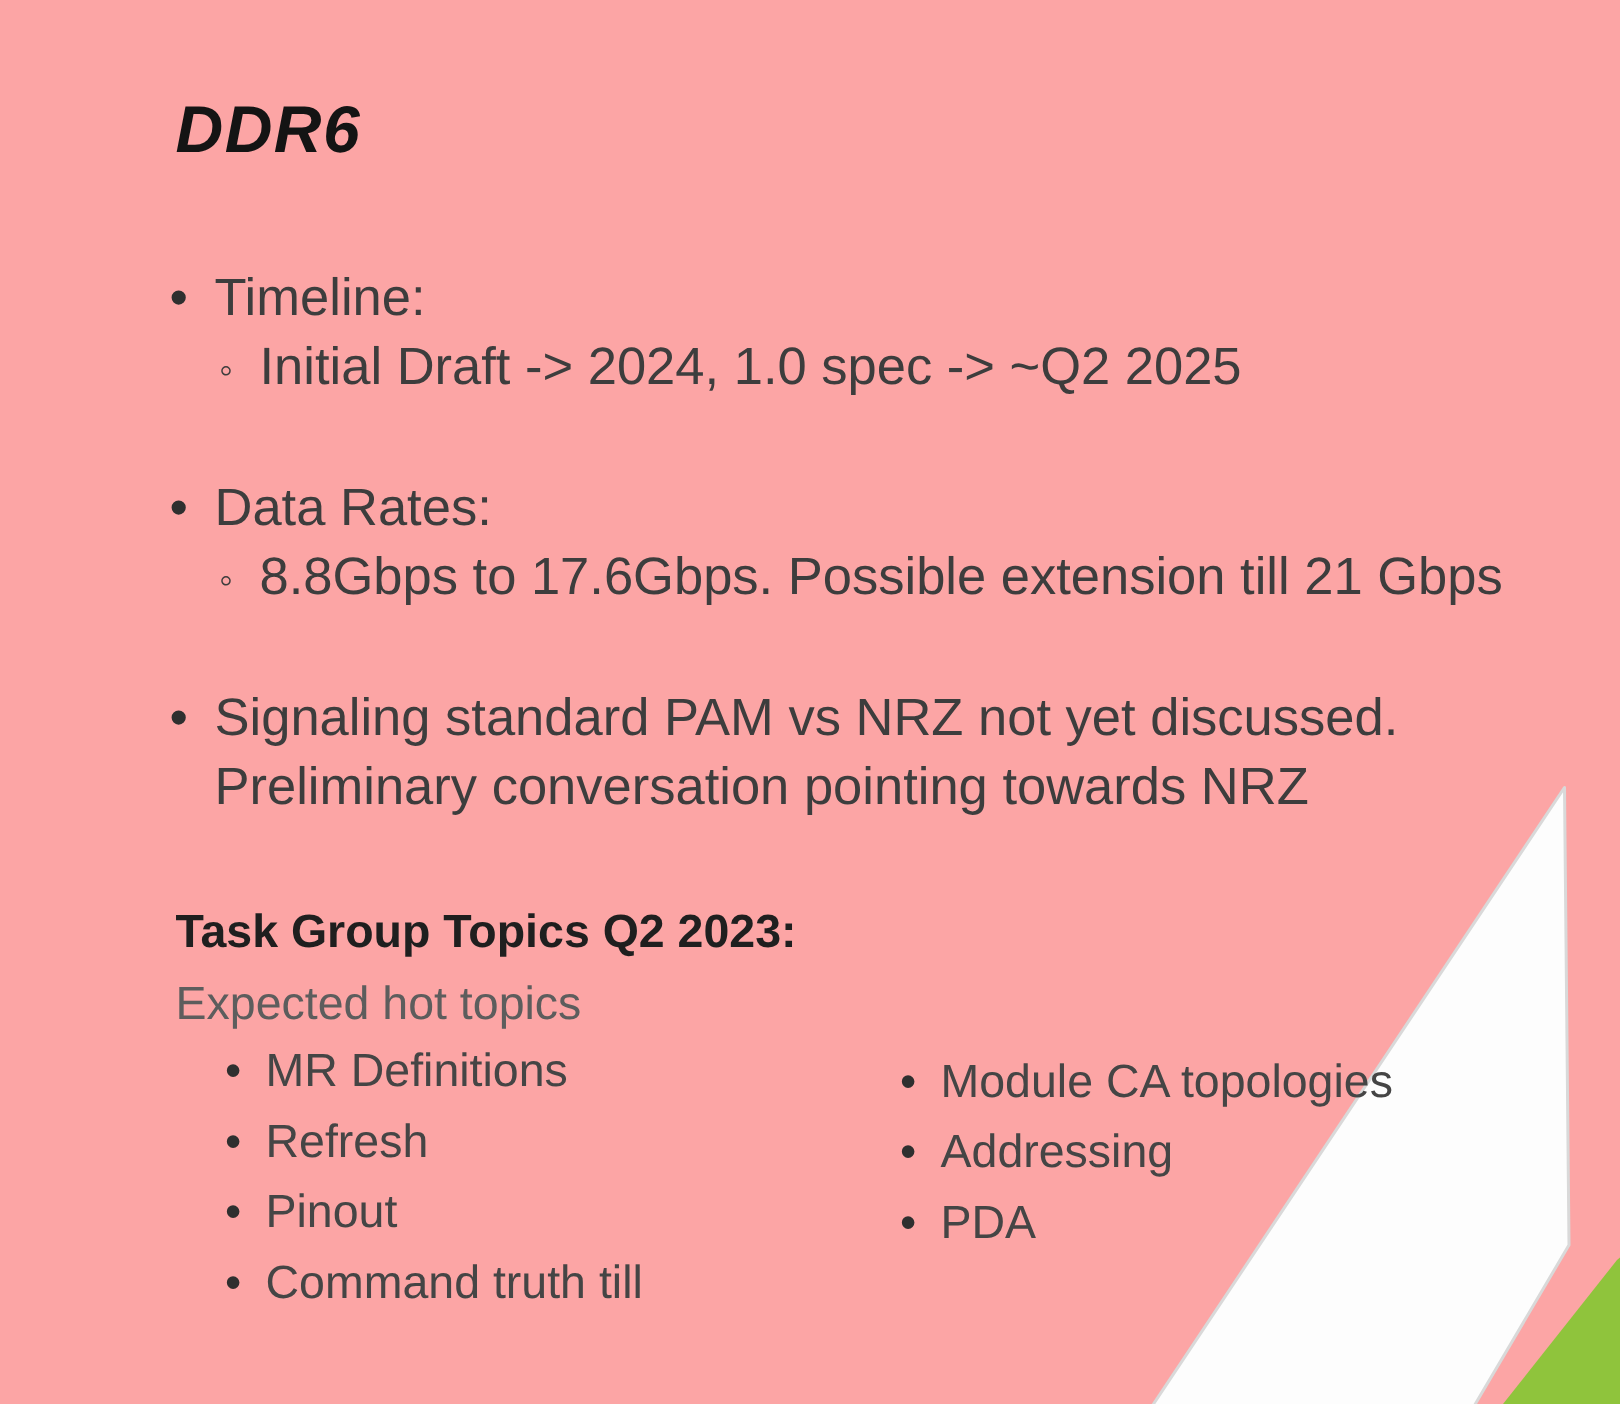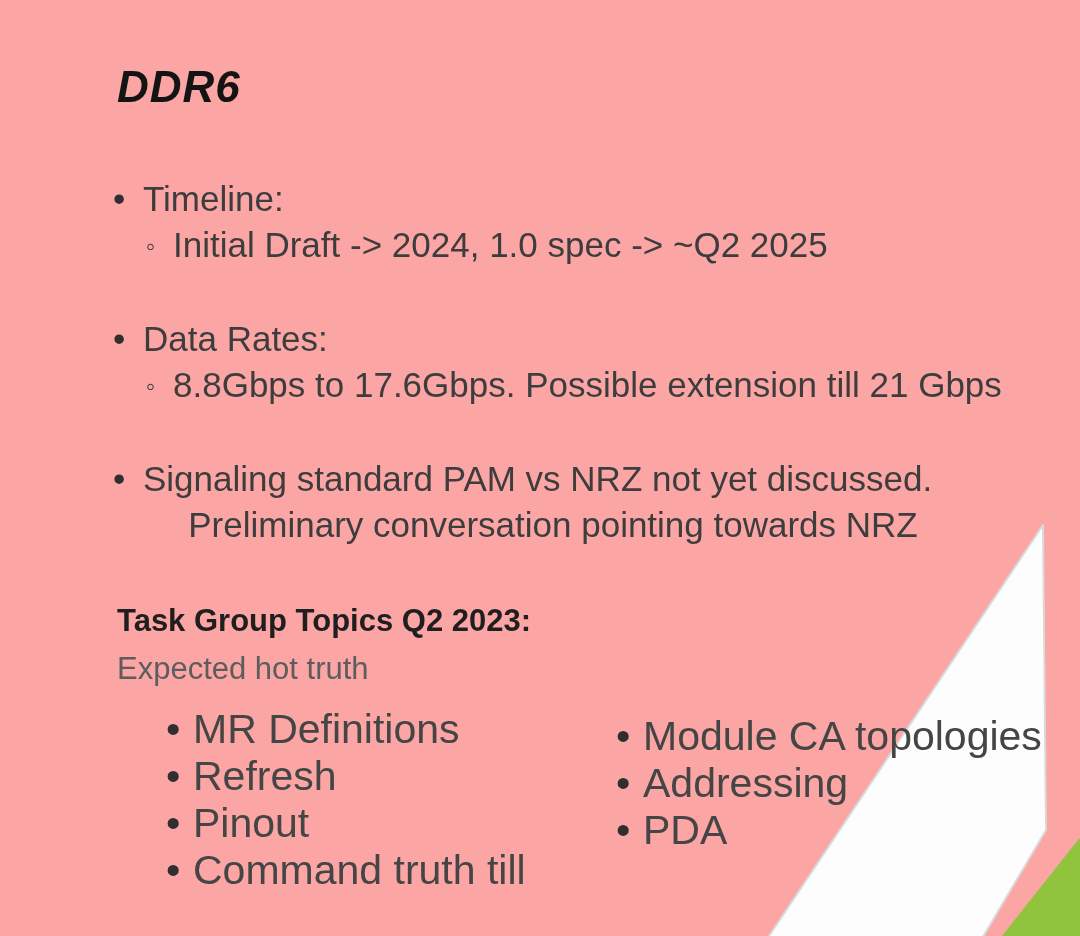--- a/index.html
+++ b/index.html
@@ -23,31 +23,31 @@
     color:#141414;letter-spacing:1px;
   }
   .group{position:absolute;left:113px;font-size:35px;line-height:46px;color:#3d3d3d;}
   .g1{top:176px;}
   .g2{top:316px;}
   .g3{top:456px;width:850px;}
   .blt{position:relative;padding-left:30px;}
   .blt::before{content:"\2022";position:absolute;left:0;top:0;color:#2f2f2f;}
   .sub{position:relative;padding-left:60px;text-align:center;}
   .sub::before{content:"\25E6";position:absolute;left:33px;top:1px;font-size:0.75em;color:#3d3d3d;}
-  .cont{padding-left:30px;text-align:center;}
+  .cont{padding-left:30px;}
 
   .task-heading{
     position:absolute;left:117px;top:598px;
     font-size:31px;line-height:46px;font-weight:700;color:#1f1f1f;
   }
   .expected{
     position:absolute;left:117px;top:646px;
     font-size:31px;line-height:46px;color:#5d5d5d;
   }
-  .topic-col{position:absolute;margin:16px;padding:0;list-style:none;font-size:41px;line-height:47px;color:#454545;}
+  .topic-col{position:absolute;margin:0;padding:0;list-style:none;font-size:31px;line-height:47px;color:#454545;}
   .col-left{left:150px;top:690px;}
   .col-right{left:600px;top:697px;}
   .topic-col li{position:relative;padding-left:27px;}
   .topic-col li::before{content:"\2022";position:absolute;left:0;top:0;color:#2f2f2f;}
 </style>
 </head>
 <body>
 
 <div class="slide">
 
@@ -67,21 +67,21 @@
     <div class="blt">Data Rates:</div>
     <div class="sub">8.8Gbps to 17.6Gbps. Possible extension till 21 Gbps</div>
   </div>
 
   <div class="group g3">
     <div class="blt">Signaling standard PAM vs NRZ not yet discussed.</div>
     <div class="cont">Preliminary conversation pointing towards NRZ</div>
   </div>
 
   <div class="task-heading">Task Group Topics Q2 2023:</div>
-  <div class="expected">Expected hot truth</div>
+  <div class="expected">Expected hot topics</div>
 
   <ul class="topic-col col-left">
     <li>MR Definitions</li>
     <li>Refresh</li>
     <li>Pinout</li>
     <li>Command truth till</li>
   </ul>
 
   <ul class="topic-col col-right">
     <li>Module CA topologies</li>

